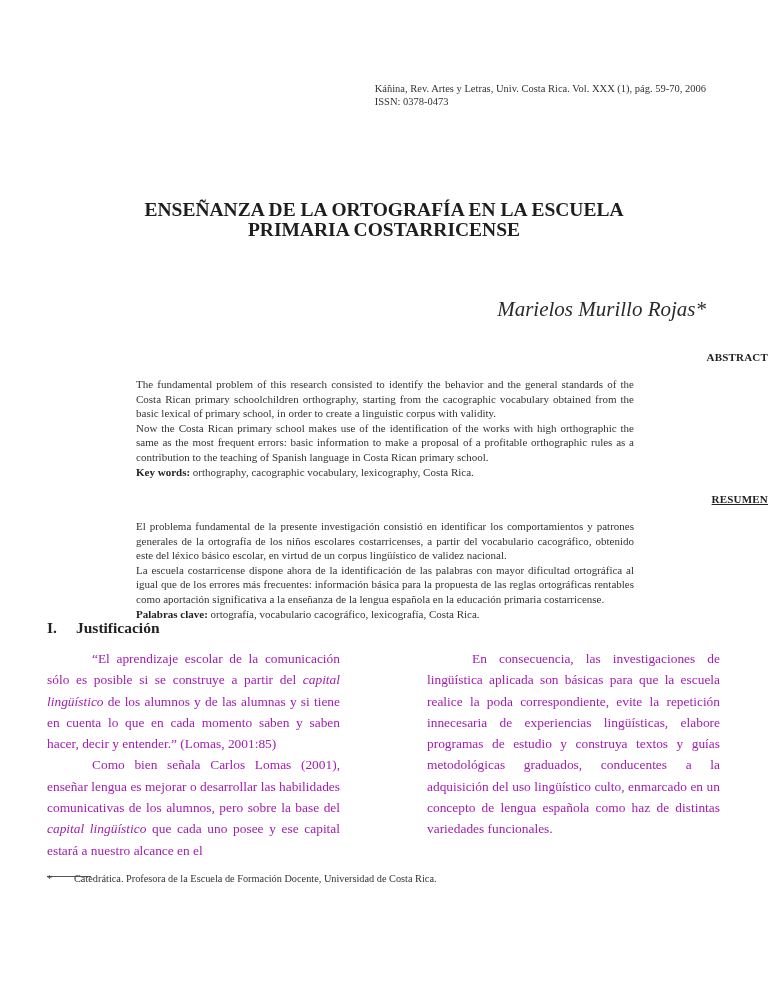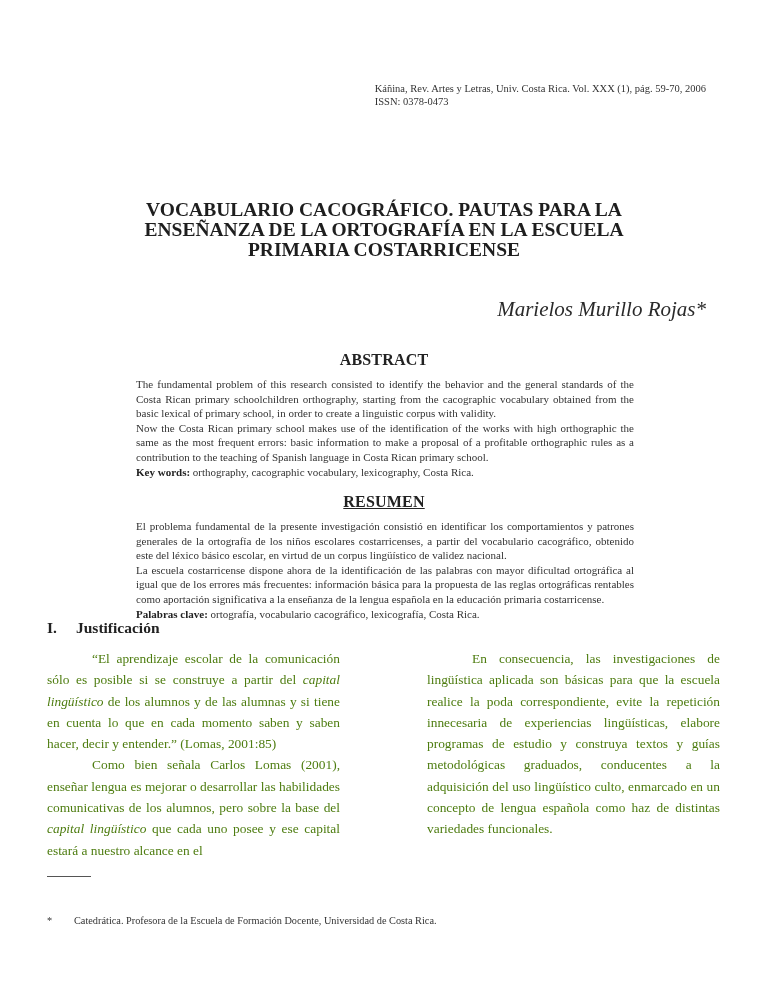--- a/index.html
+++ b/index.html
@@ -42,22 +42,22 @@
     right: 62px;
     top: 297px;
     font-size: 21px;
     font-style: italic;
     color: #2a2a2a;
   }
   .section-head {
     position: absolute;
     left: 0;
     right: 0;
-    text-align: center;
-    font-size: 16px;
+    text-align: right;
+    font-size: 11px;
     font-weight: bold;
     color: #222;
     letter-spacing: 0.2px;
   }
   .abstract-body {
     position: absolute;
     left: 136px;
     width: 498px;
     font-size: 11px;
     line-height: 14.6px;
@@ -65,21 +65,21 @@
     text-align: justify;
   }
   .abstract-body p { margin: 0; }
   .abstract-body b { color: #222; }
   .col {
     position: absolute;
     top: 648px;
     width: 293px;
     font-size: 13.4px;
     line-height: 21.3px;
-    color: #4d7c0f;
+    color: #a21caf;
     text-align: justify;
   }
   .col p { margin: 0; }
   .col .indent { text-indent: 45px; }
   .col-left { left: 47px; }
   .col-right { left: 427px; }
   .sec-num {
     position: absolute;
     left: 47px;
     top: 619px;
@@ -99,40 +99,39 @@
     position: absolute;
     left: 47px;
     top: 876px;
     width: 44px;
     height: 0;
     border-top: 1px solid #555;
   }
   .footnote {
     position: absolute;
     left: 47px;
-    top: 915px;
+    top: 873px;
     font-size: 10.3px;
     color: #333;
     white-space: nowrap;
   }
   .footnote .mark {
     display: inline-block;
     width: 27px;
   }
 </style>
 </head>
 <body>
 
 <div class="running-head">
   <div>Káñina, Rev. Artes y Letras, Univ. Costa Rica. Vol. XXX (1), pág. 59-70, 2006</div>
   <div>ISSN: 0378-0473</div>
 </div>
 
 <div class="title">
-  <div>VOCABULARIO CACOGRÁFICO. PAUTAS PARA LA</div>
   <div>ENSEÑANZA DE LA ORTOGRAFÍA EN LA ESCUELA</div>
   <div>PRIMARIA COSTARRICENSE</div>
 </div>
 
 <div class="author">Marielos Murillo Rojas*</div>
 
 <div class="section-head" style="top:351px;">ABSTRACT</div>
 
 <div class="abstract-body" style="top:377px;">
   <p>The fundamental problem of this research consisted to identify the behavior and the general standards of the Costa Rican primary schoolchildren orthography, starting from the cacographic vocabulary obtained from the basic lexical of primary school, in order to create a linguistic  corpus with validity.</p>

